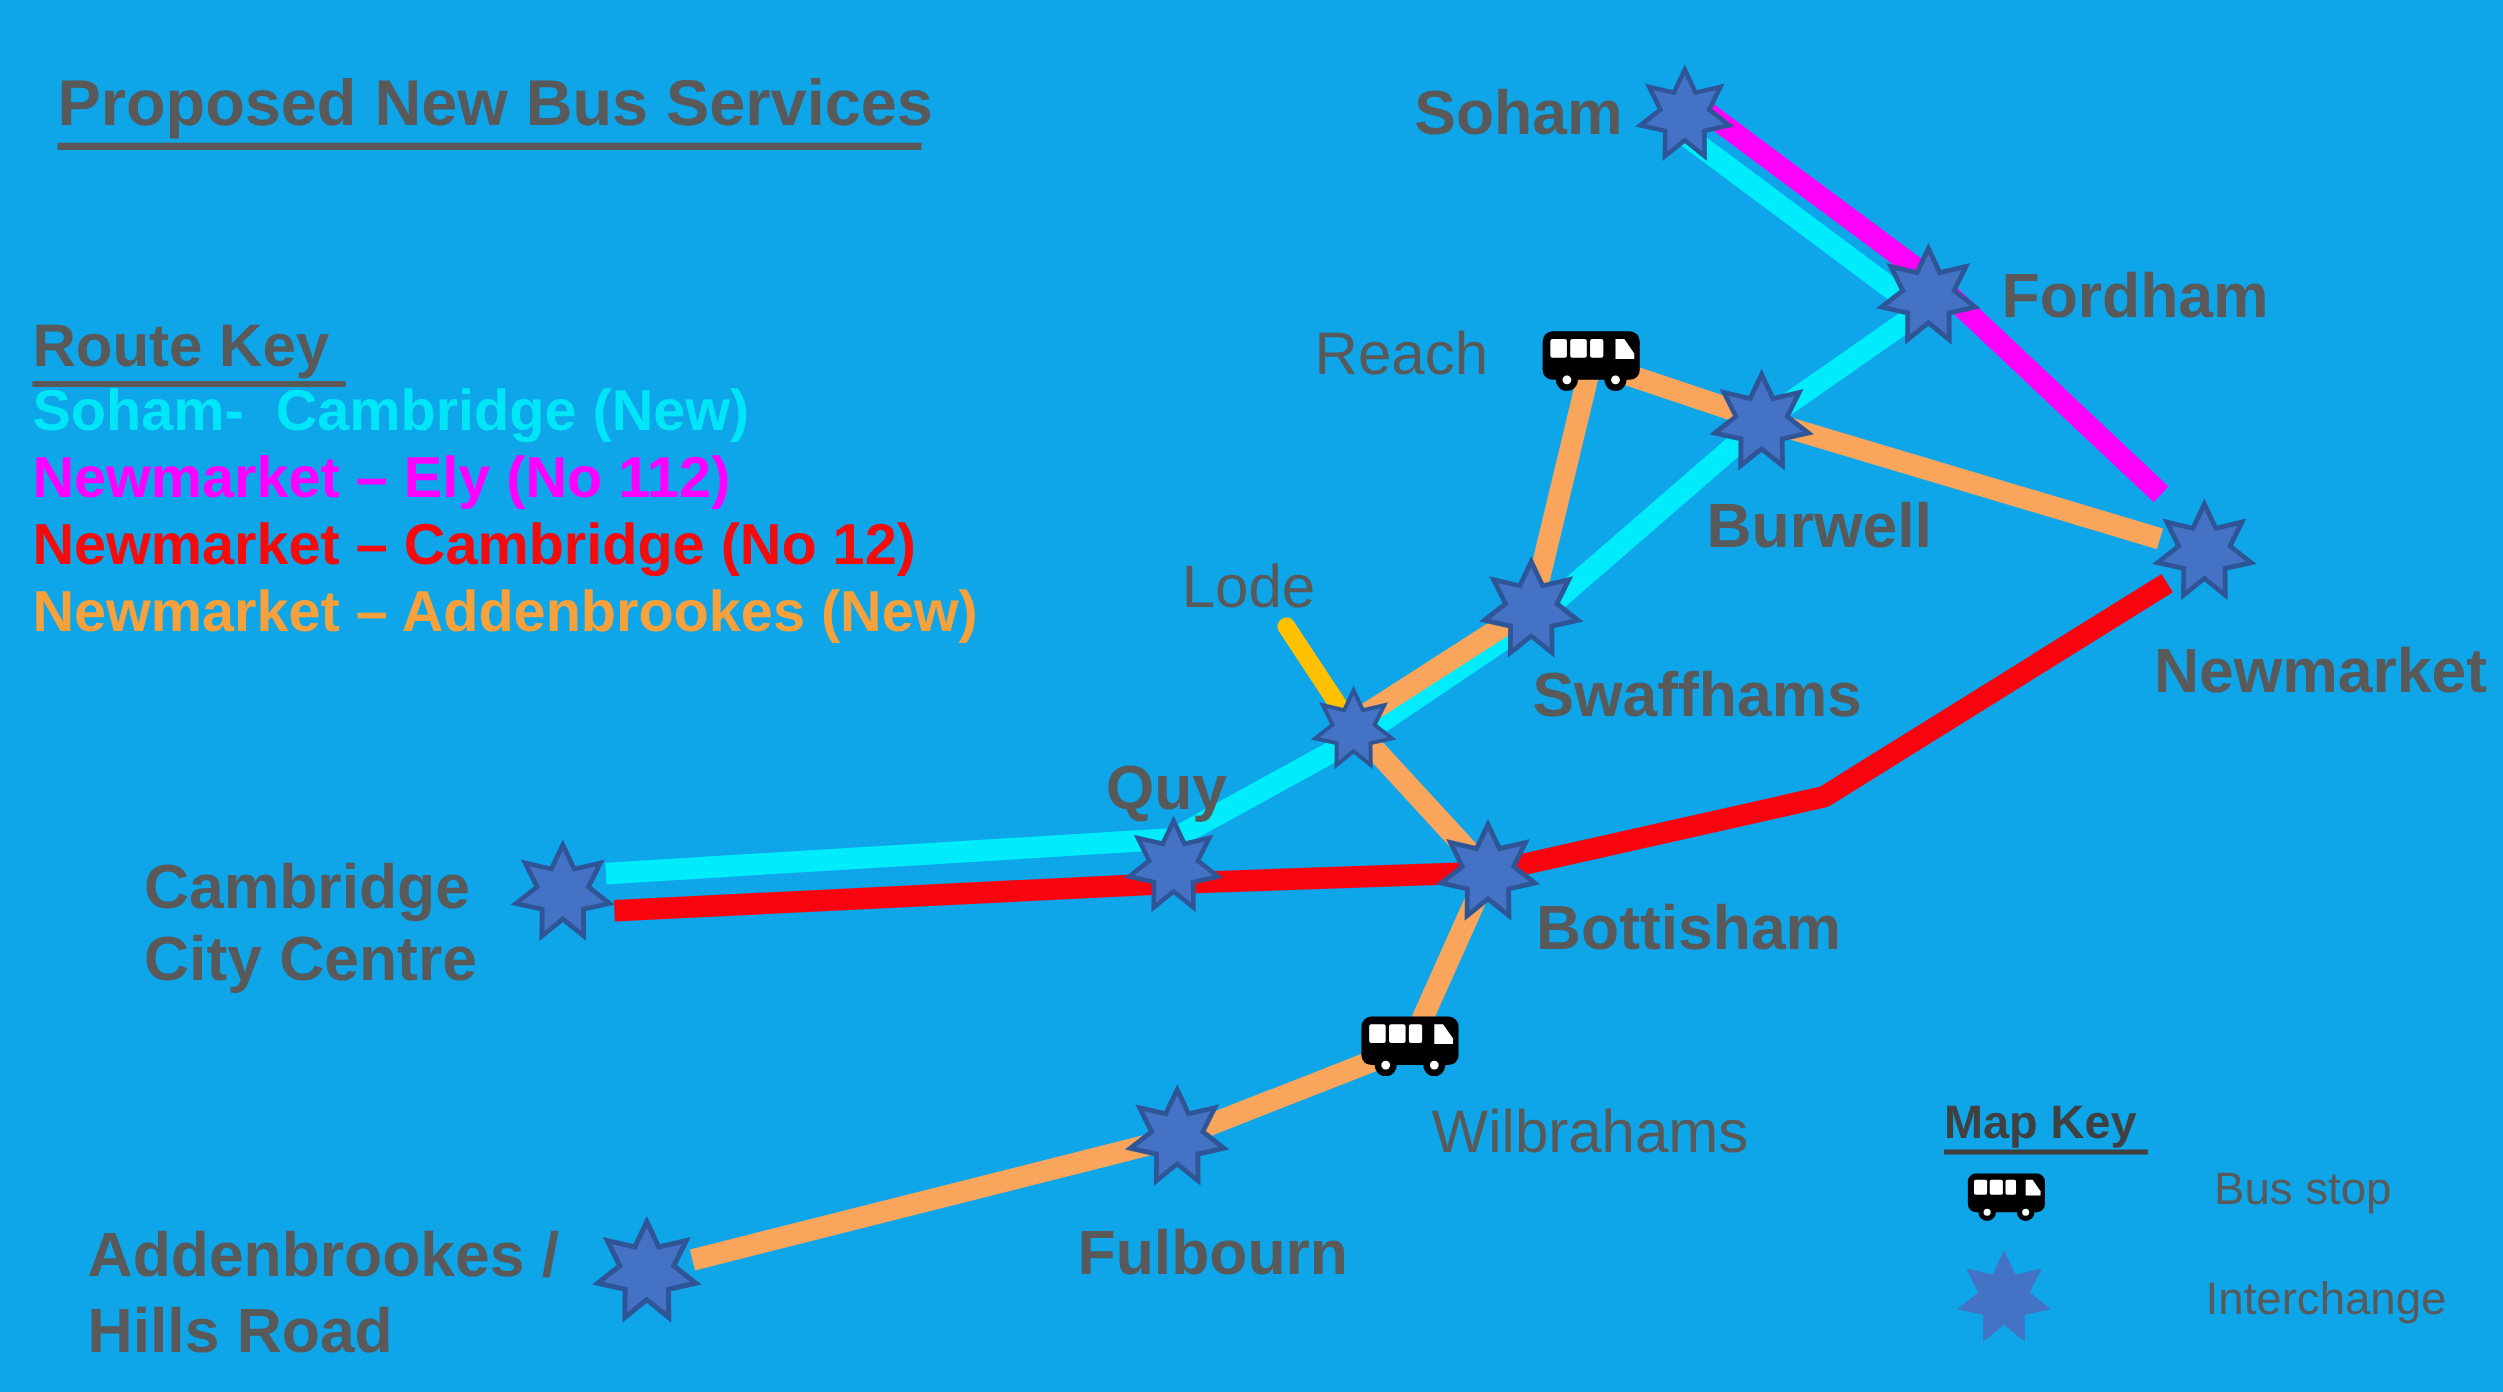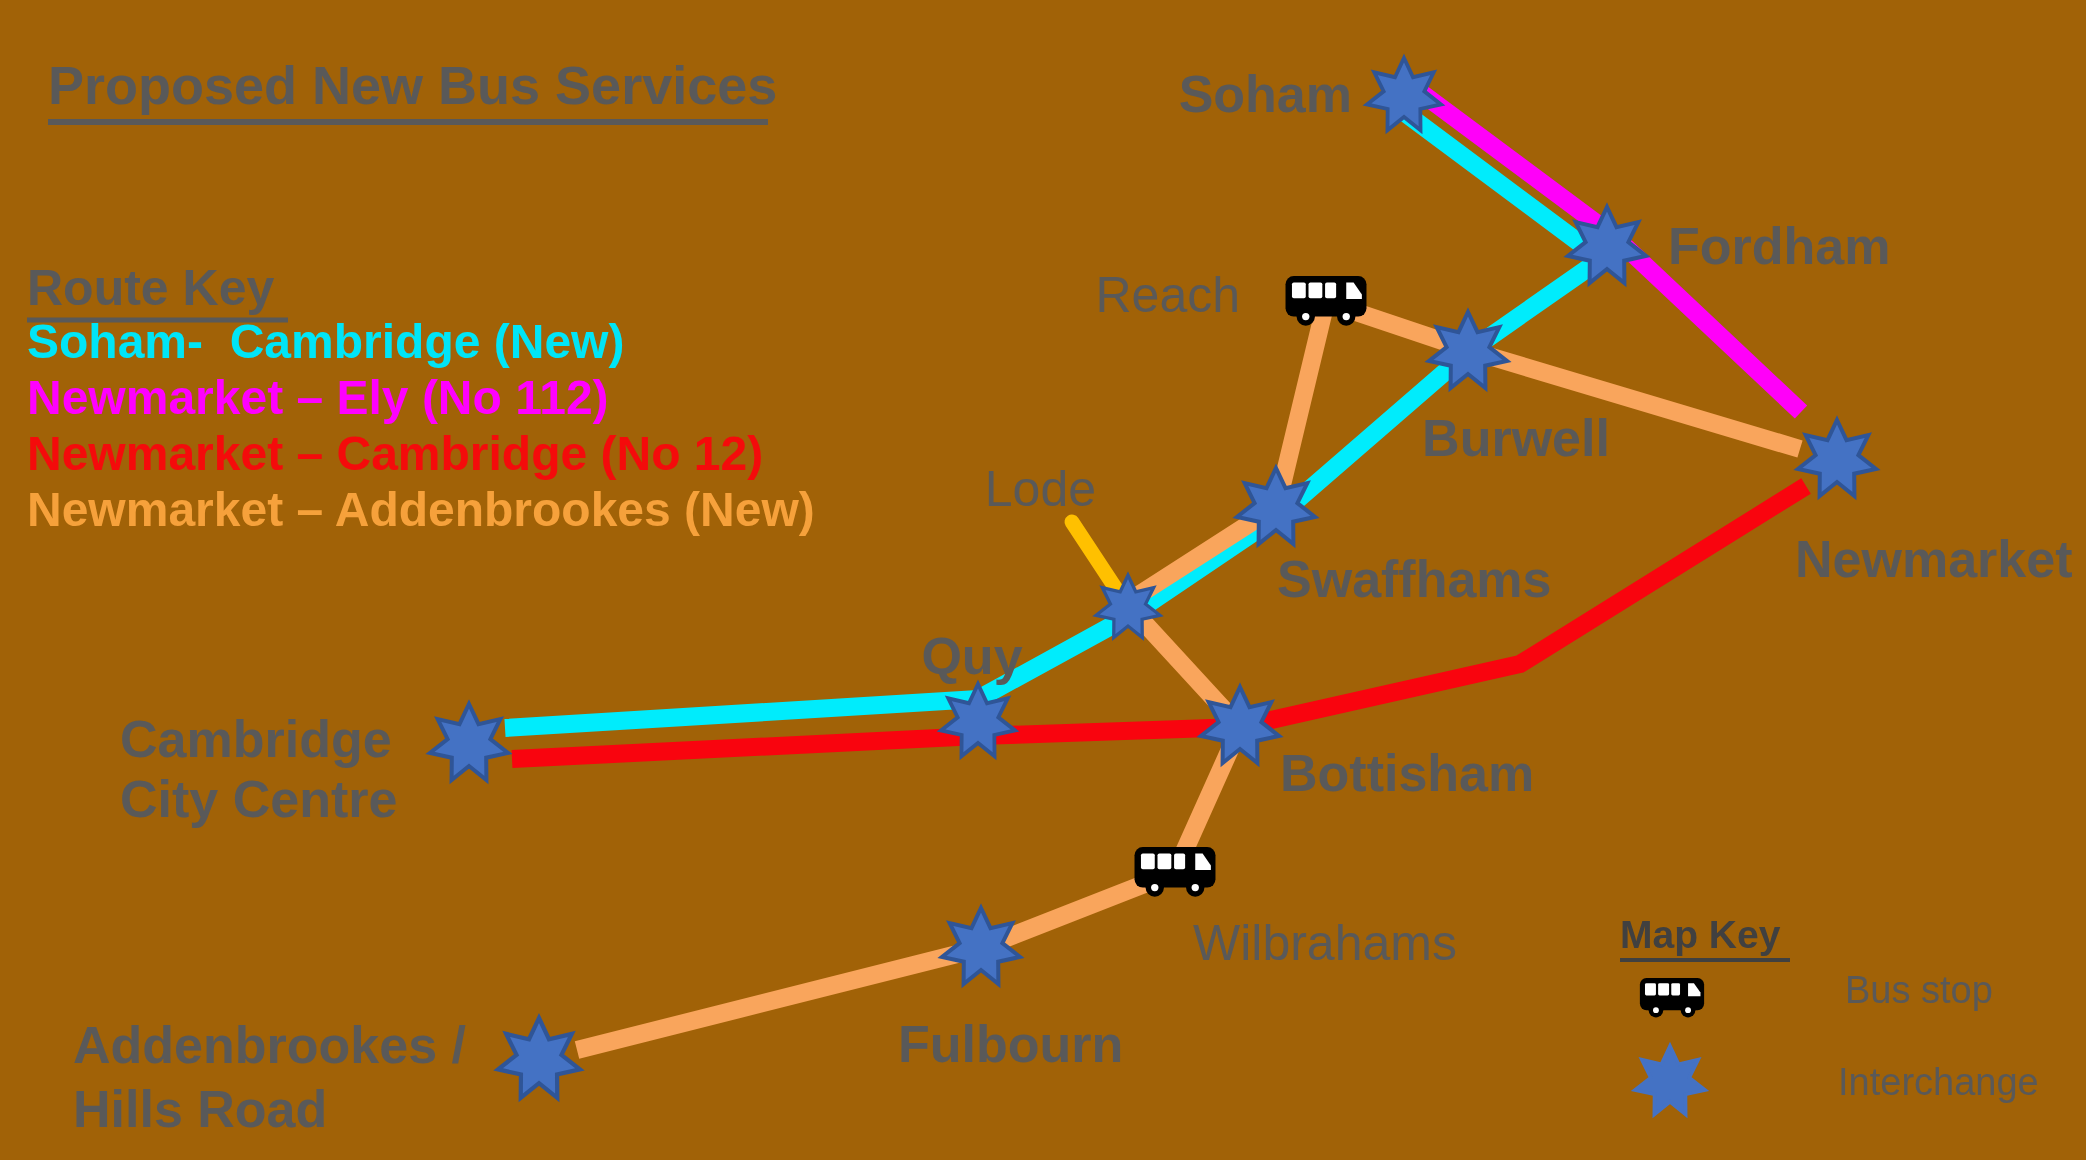--- a/index.html
+++ b/index.html
@@ -1,20 +1,20 @@
 <!DOCTYPE html>
 <html><head>
 <meta charset="utf-8">
 <style>
   html, body { margin: 0; padding: 0; background: #ffffff; }
   .stage {
     position: relative;
     width: 2086px;
     height: 1160px;
-    background: #a16207;
+    background: #0ea5e9;
     overflow: hidden;
   }
   svg { display: block; width: 100%; height: 100%; }
   text {
     font-family: "Liberation Sans", "DejaVu Sans", sans-serif;
     fill: #595959;
   }
   .t-title   { font-size: 54px; font-weight: bold; }
   .t-keyhead { font-size: 50px; font-weight: bold; }
   .t-keyitem { font-size: 48px; font-weight: bold; }

